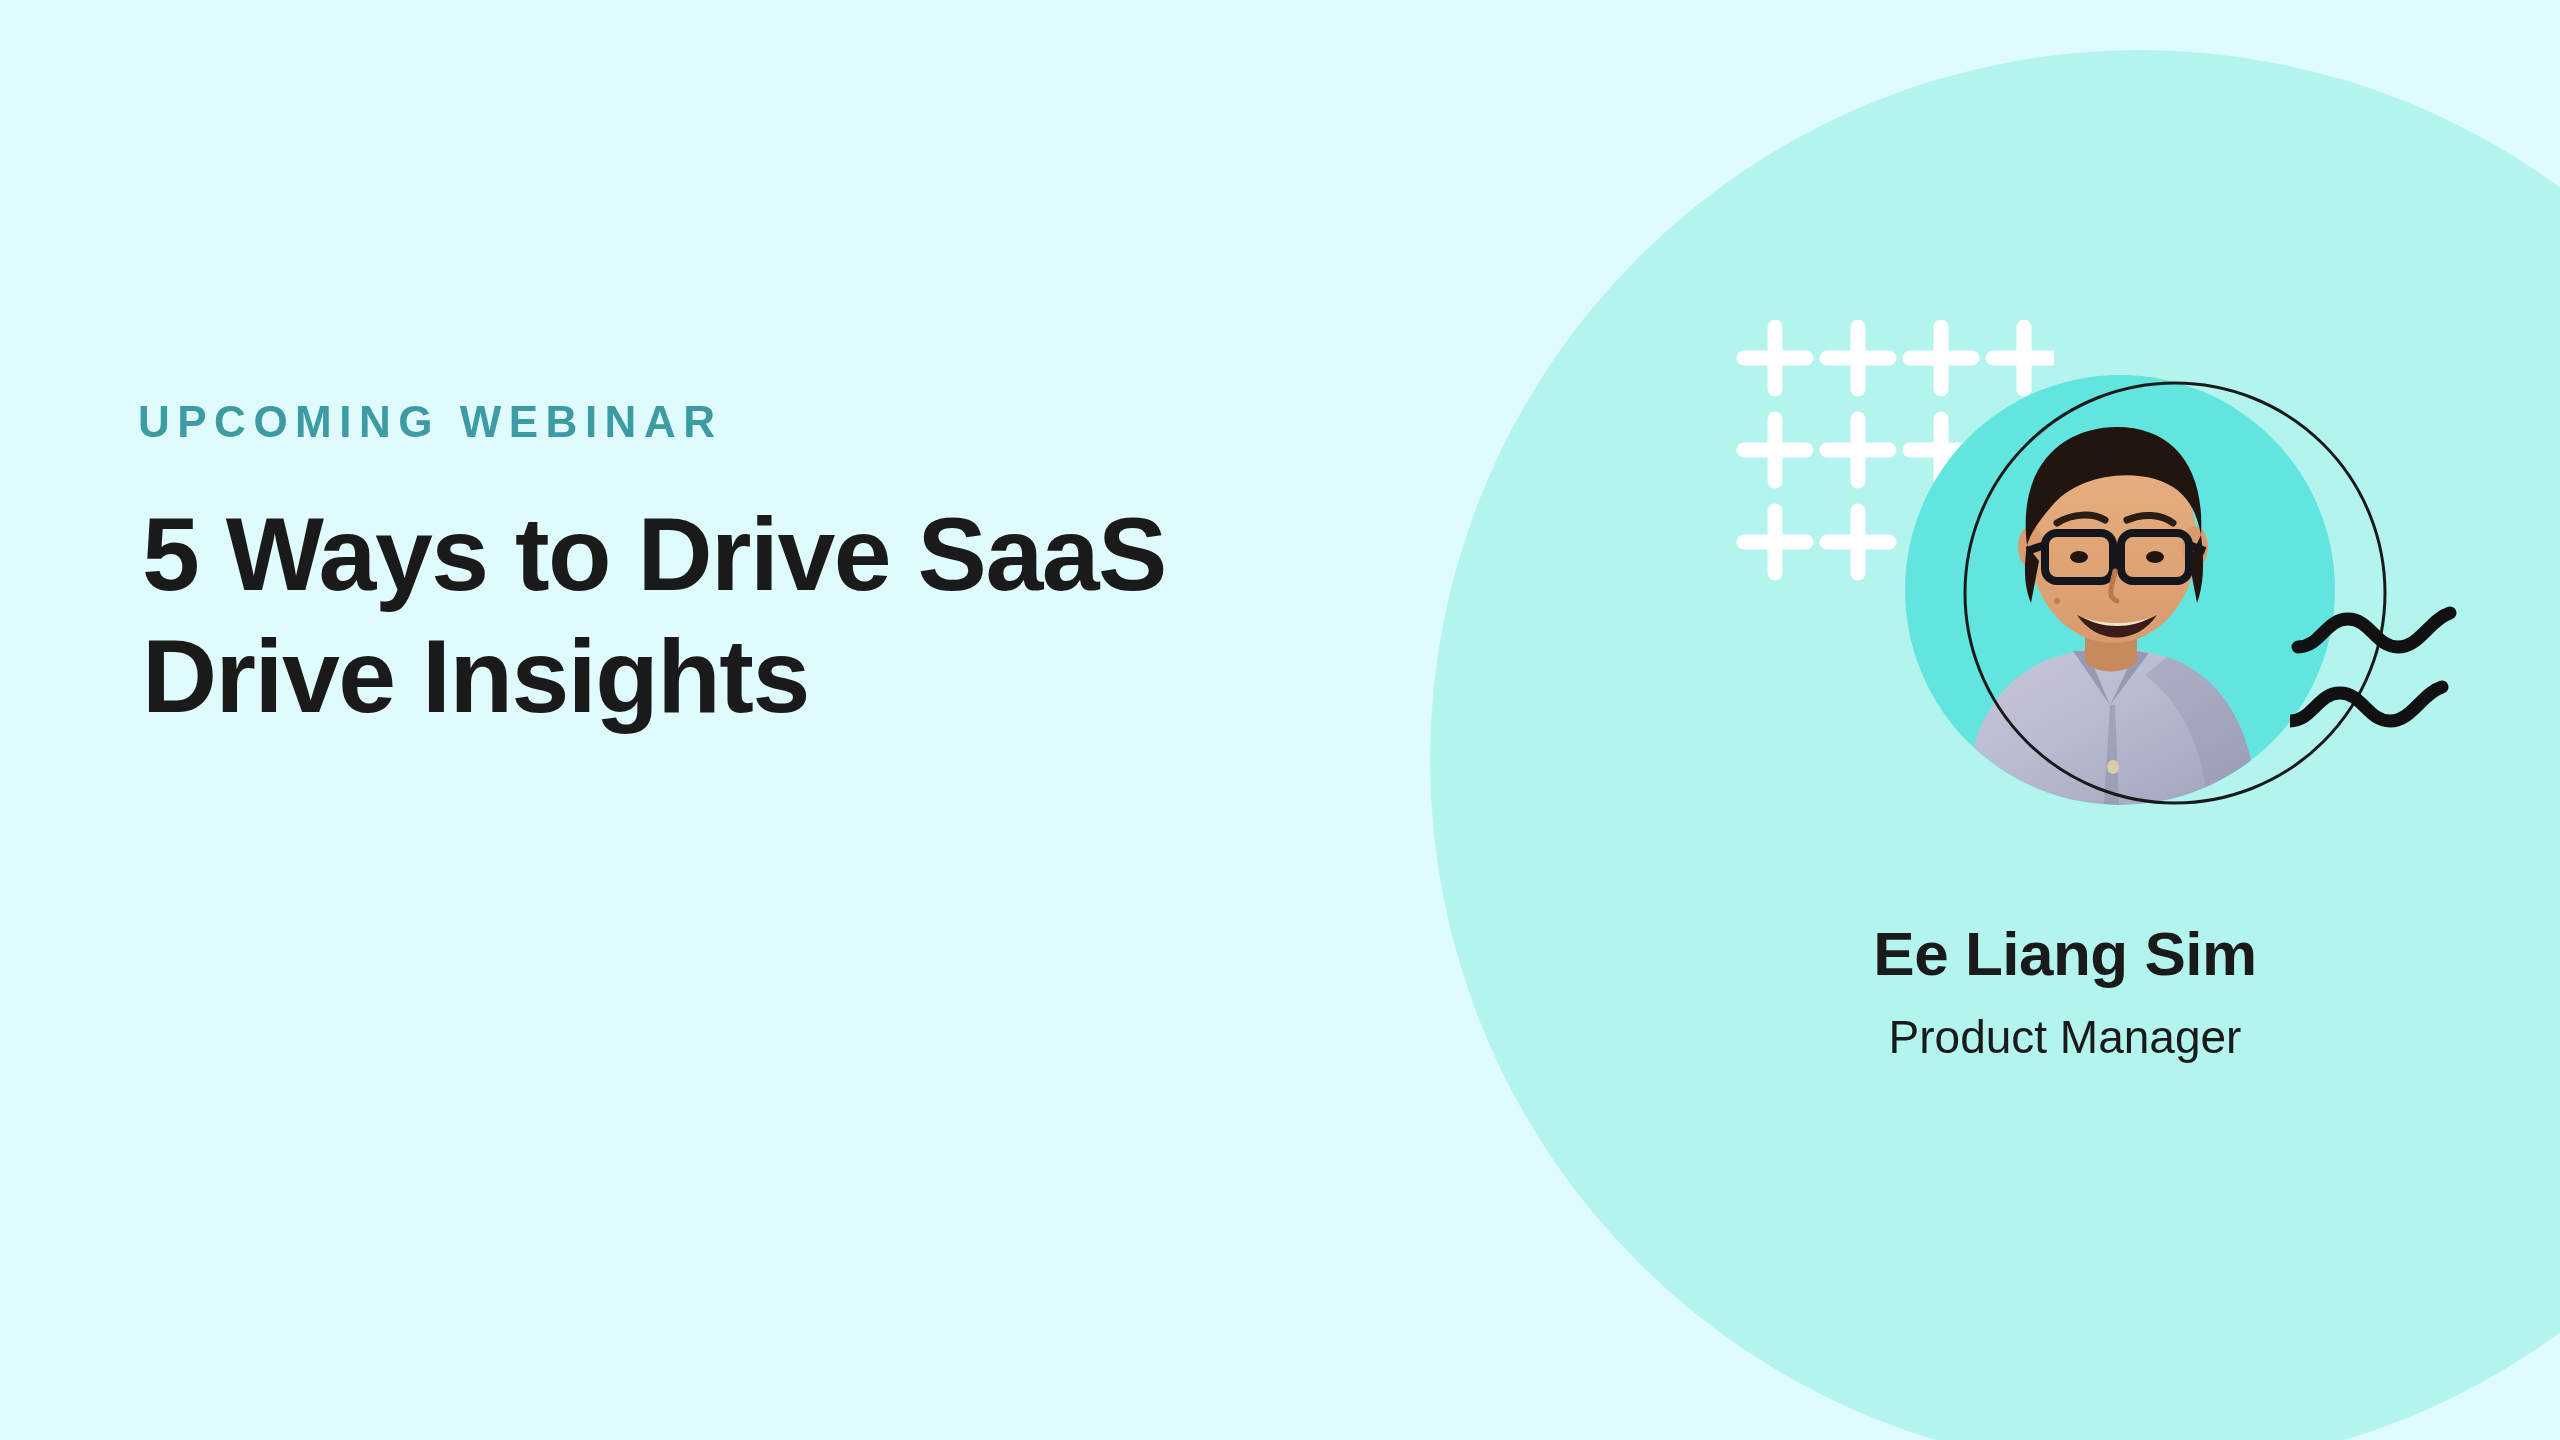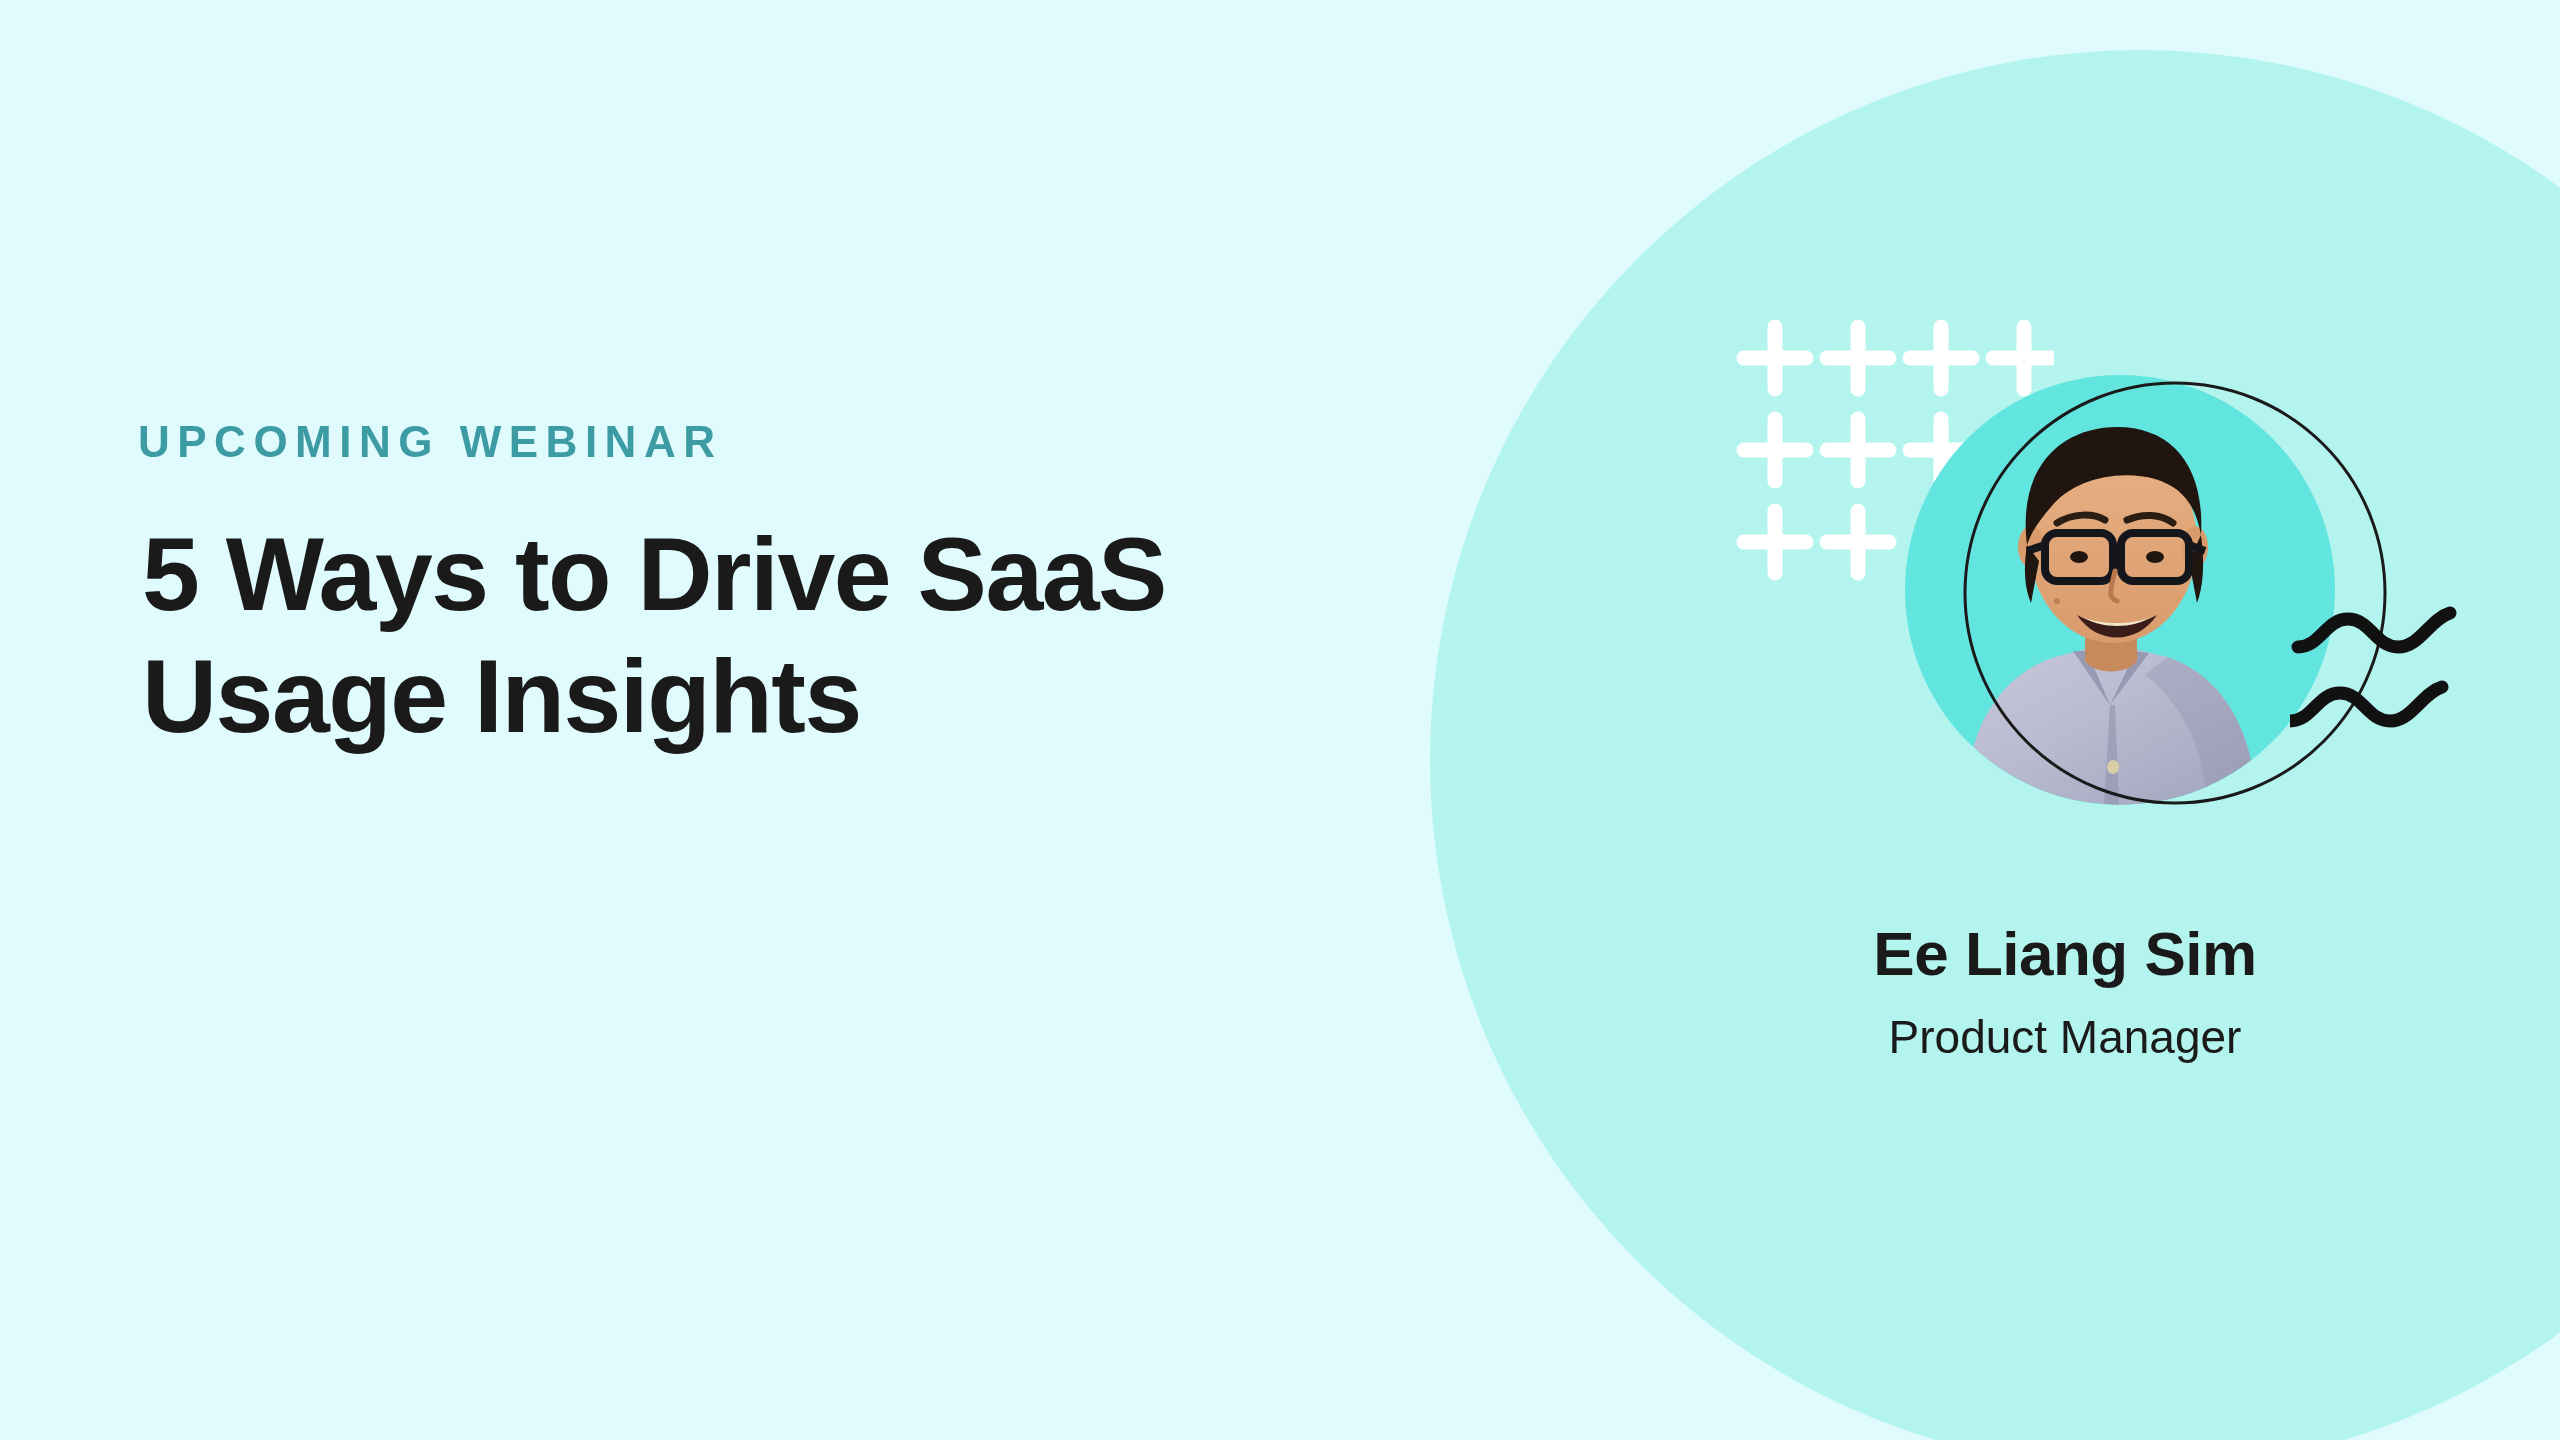--- a/index.html
+++ b/index.html
@@ -24,21 +24,21 @@
     width: 1420px;
     height: 1420px;
     border-radius: 50%;
     background: #b3f5ee;
   }
 
   
   .left-col {
     position: absolute;
     left: 138px;
-    top: 420px;
+    top: 400px;
     width: 1320px;
   }
   .eyebrow {
     font-size: 44px;
     font-weight: 700;
     letter-spacing: 7.5px;
     color: #3d9ba3;
     text-transform: uppercase;
     line-height: 1;
     margin: 0 0 50px 0;
@@ -129,21 +129,21 @@
 
 <div class="canvas">
 
   <div class="big-circle"></div>
 
   <div class="left-col">
     <div class="eyebrow">UPCOMING WEBINAR</div>
 
     <h1 class="headline">
       <span class="hl-line">5 Ways to Drive SaaS</span>
-      <span class="hl-line">Usage Insights</span>
+      <span class="hl-line">Drive Insights</span>
     </h1>
   </div>
 
   <div class="portrait-wrap">
 
     <svg class="plus-grid" viewBox="0 0 320 290">
       <g stroke="#ffffff" stroke-width="15" stroke-linecap="round">
         <line x1="10" y1="38" x2="72" y2="38"></line>
           <line x1="41" y1="7" x2="41" y2="69"></line>
         <line x1="93" y1="38" x2="155" y2="38"></line>

